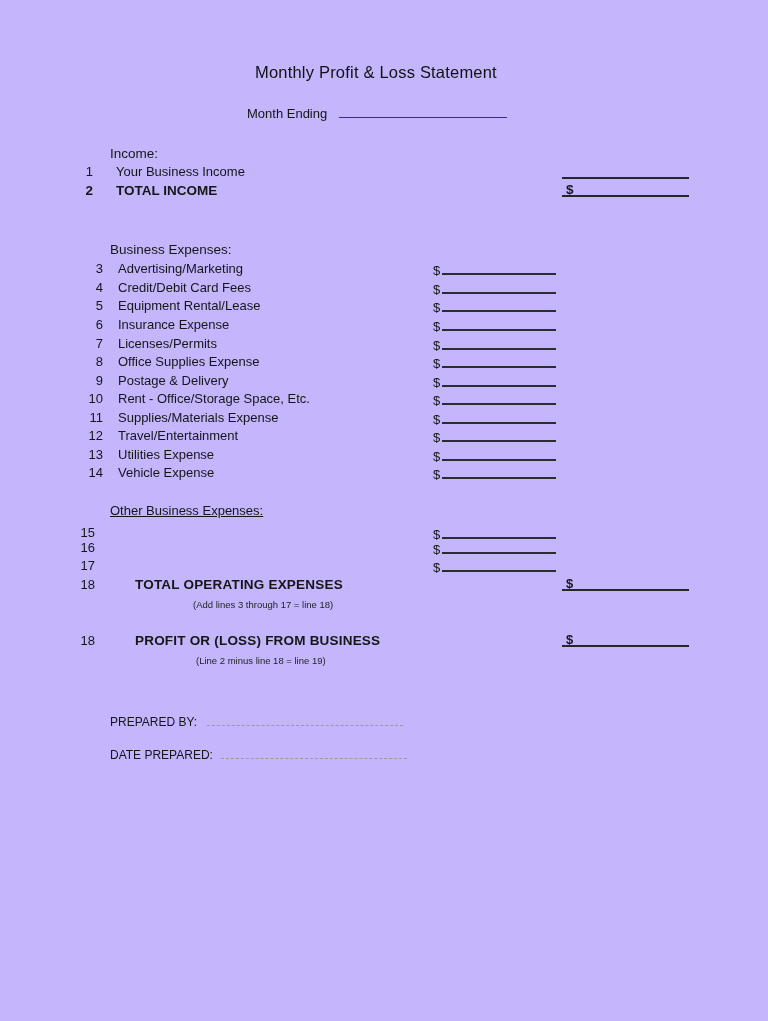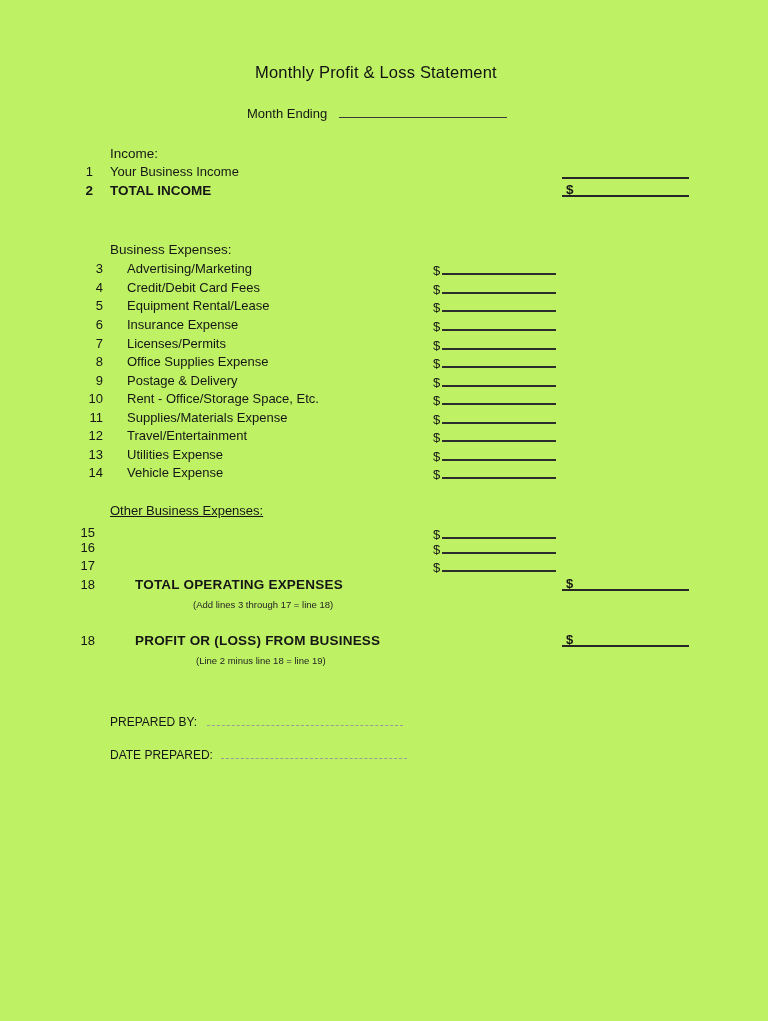--- a/index.html
+++ b/index.html
@@ -1,40 +1,40 @@
 <!DOCTYPE html>
 <html><head>
 <meta charset="utf-8">
 <style>
   html,body { margin:0; padding:0; background:#ffffff; }
   .page {
     position:relative;
     width:768px; height:1021px;
-    background:#bef264;
+    background:#c4b5fd;
     color:#161616;
     font-family:"Liberation Sans", sans-serif;
     font-size:13px;
     overflow:hidden;
   }
 
   
   .doc-title { position:absolute; left:255px; top:63px; font-size:16.5px; letter-spacing:0.2px; color:#121212; }
   .hdr-line { position:absolute; height:18px; line-height:18px; white-space:nowrap; }
   .u-line { display:inline-block; height:12px; border-bottom:1.6px solid #3a3a3a; }
   .small-note { font-size:8.5px; color:#2a2a2a; margin-left:2px; }
 
   
   .row { position:absolute; left:0; width:768px; height:19px; line-height:19px; white-space:nowrap; }
   .num { display:inline-block; text-align:right; vertical-align:top; }
   .lbl { display:inline-block; vertical-align:top; }
 
   .inc-num { width:93px; }
-  .inc-lbl { margin-left:17px; }
+  .inc-lbl { margin-left:23px; }
   .exp-num { width:103px; }
-  .exp-lbl { margin-left:24px; }
+  .exp-lbl { margin-left:15px; }
   .oth-num { width:95px; }
   .tot-num { width:95px; }
   .tot-lbl { margin-left:40px; font-weight:bold; font-size:13.5px; letter-spacing:0.2px; }
 
   .sec-head { position:absolute; left:110px; font-weight:normal; font-size:13.5px; line-height:17px; }
   .sub-head { position:absolute; left:110px; font-size:13px; line-height:17px; }
 
   
   .amt { position:absolute; left:433px; top:0; height:19px; line-height:19px; }
   .fill-line { display:inline-block; width:114px; height:14px; border-bottom:2px solid #2d2d2d; margin-left:2px; }

